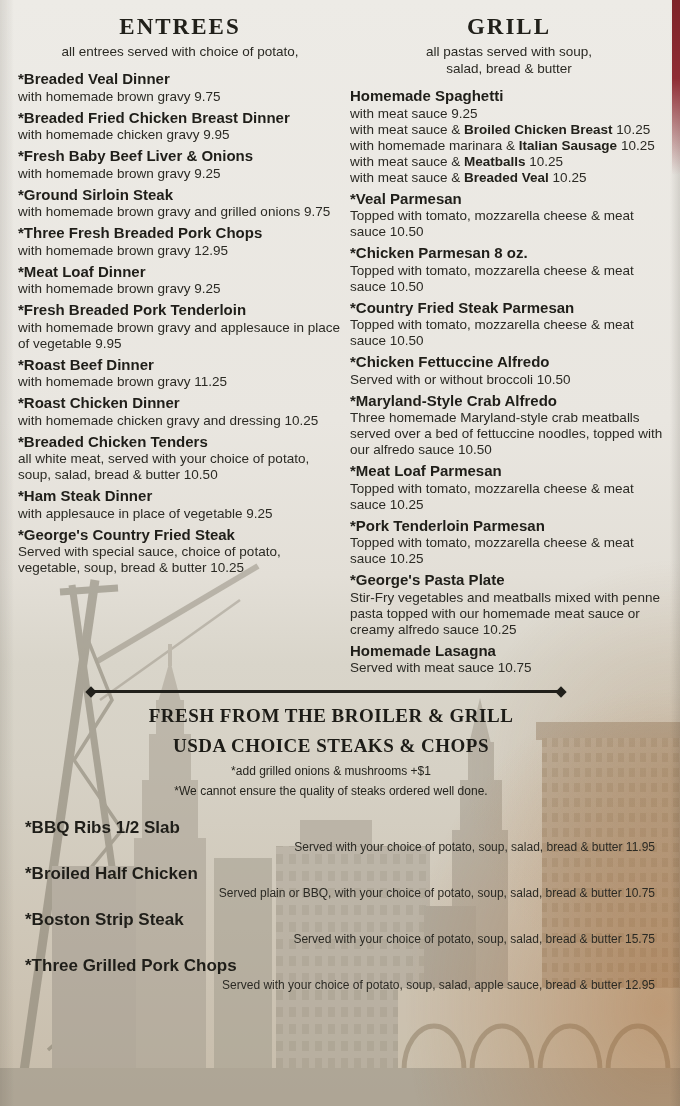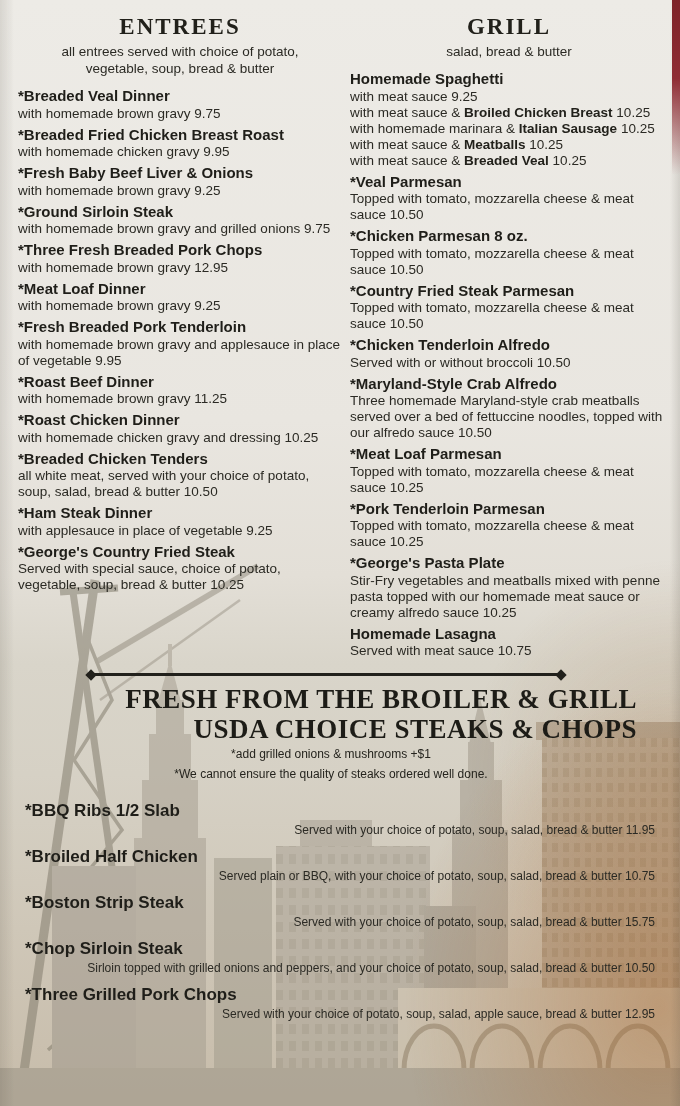--- a/index.html
+++ b/index.html
@@ -35,22 +35,22 @@
   .mi-desc b{font-weight:700;color:#22211b;}
 
   .divider{position:relative;height:3px;background:#21201b;width:470px;margin:10px 0 0 91px;}
   .divider::before,.divider::after{content:"";position:absolute;top:-2.5px;width:8px;height:8px;
     background:#21201b;transform:rotate(45deg);}
   .divider::before{left:-4px;}
   .divider::after{right:-4px;}
 
   .broiler{padding:8px 20px 0 25px;}
   .broiler-head{width:612px;text-align:center;}
-  .b-title{font-family:"Liberation Serif",serif;font-weight:700;font-size:27px;line-height:30px;
-    letter-spacing:.5px;color:#1d1c17;text-align:right;}
+  .b-title{font-family:"Liberation Serif",serif;font-weight:700;font-size:19px;line-height:30px;
+    letter-spacing:.5px;color:#1d1c17;}
   .b-note{font-size:12px;line-height:20px;color:#25241e;}
   .broiler .items{margin-top:16px;width:630px;}
   .broiler .mi{margin-bottom:7px;}
   .broiler .mi-name{font-size:17px;line-height:21px;}
   .broiler .mi-desc{font-size:12px;line-height:18px;text-align:right;}
 </style>
 </head>
 <body>
 
 <div class="page">
@@ -116,28 +116,27 @@
   </svg>
 
   <div class="warm-overlay"></div>
 
   <div class="content">
     <div class="columns">
 
       <section class="col-entrees">
         <div class="col-title">ENTREES</div>
         <div class="col-sub">all entrees served with choice of potato,</div>
-        <div class="col-sub">vegetable, soup, bread &amp; butter</div>
         <div class="items">
             <div class="mi">
               <div class="mi-name">*Breaded Veal Dinner</div>
               <div class="mi-desc">with homemade brown gravy 9.75</div>
             </div>
             <div class="mi">
-              <div class="mi-name">*Breaded Fried Chicken Breast Roast</div>
+              <div class="mi-name">*Breaded Fried Chicken Breast Dinner</div>
               <div class="mi-desc">with homemade chicken gravy 9.95</div>
             </div>
             <div class="mi">
               <div class="mi-name">*Fresh Baby Beef Liver &amp; Onions</div>
               <div class="mi-desc">with homemade brown gravy 9.25</div>
             </div>
             <div class="mi">
               <div class="mi-name">*Ground Sirloin Steak</div>
               <div class="mi-desc">with homemade brown gravy and grilled onions 9.75</div>
             </div>
@@ -171,20 +170,21 @@
             </div>
             <div class="mi">
               <div class="mi-name">*George's Country Fried Steak</div>
               <div class="mi-desc">Served with special sauce, choice of potato, vegetable, soup, bread &amp; butter 10.25</div>
             </div>
           </div>
       </section>
 
       <section class="col-pasta">
         <div class="col-title">GRILL</div>
+        <div class="col-sub">all pastas served with soup,</div>
         <div class="col-sub">salad, bread &amp; butter</div>
         <div class="items">
             <div class="mi">
               <div class="mi-name">Homemade Spaghetti</div>
               <div class="mi-desc">with meat sauce 9.25</div>
               <div class="mi-desc">with meat sauce &amp; <b>Broiled Chicken Breast</b> 10.25</div>
               <div class="mi-desc">with homemade marinara &amp; <b>Italian Sausage</b> 10.25</div>
               <div class="mi-desc">with meat sauce &amp; <b>Meatballs</b> 10.25</div>
               <div class="mi-desc">with meat sauce &amp; <b>Breaded Veal</b> 10.25</div>
             </div>
@@ -194,21 +194,21 @@
             </div>
             <div class="mi">
               <div class="mi-name">*Chicken Parmesan 8 oz.</div>
               <div class="mi-desc">Topped with tomato, mozzarella cheese &amp; meat sauce 10.50</div>
             </div>
             <div class="mi">
               <div class="mi-name">*Country Fried Steak Parmesan</div>
               <div class="mi-desc">Topped with tomato, mozzarella cheese &amp; meat sauce 10.50</div>
             </div>
             <div class="mi">
-              <div class="mi-name">*Chicken Tenderloin Alfredo</div>
+              <div class="mi-name">*Chicken Fettuccine Alfredo</div>
               <div class="mi-desc">Served with or without broccoli 10.50</div>
             </div>
             <div class="mi">
               <div class="mi-name">*Maryland-Style Crab Alfredo</div>
               <div class="mi-desc">Three homemade Maryland-style crab meatballs served over a bed of fettuccine noodles, topped with our alfredo sauce 10.50</div>
             </div>
             <div class="mi">
               <div class="mi-name">*Meat Loaf Parmesan</div>
               <div class="mi-desc">Topped with tomato, mozzarella cheese &amp; meat sauce 10.25</div>
             </div>
@@ -245,24 +245,20 @@
           </div>
           <div class="mi">
             <div class="mi-name">*Broiled Half Chicken</div>
             <div class="mi-desc">Served plain or BBQ, with your choice of potato, soup, salad, bread &amp; butter 10.75</div>
           </div>
           <div class="mi">
             <div class="mi-name">*Boston Strip Steak</div>
             <div class="mi-desc">Served with your choice of potato, soup, salad, bread &amp; butter 15.75</div>
           </div>
           <div class="mi">
-            <div class="mi-name">*Chop Sirloin Steak</div>
-            <div class="mi-desc">Sirloin topped with grilled onions and peppers, and your choice of potato, soup, salad, bread &amp; butter 10.50</div>
-          </div>
-          <div class="mi">
             <div class="mi-name">*Three Grilled Pork Chops</div>
             <div class="mi-desc">Served with your choice of potato, soup, salad, apple sauce, bread &amp; butter 12.95</div>
           </div>
         </div>
     </section>
   </div>
 
   <div class="edge-left"></div>
   <div class="edge-right"></div>
   <div class="red-edge"></div>

